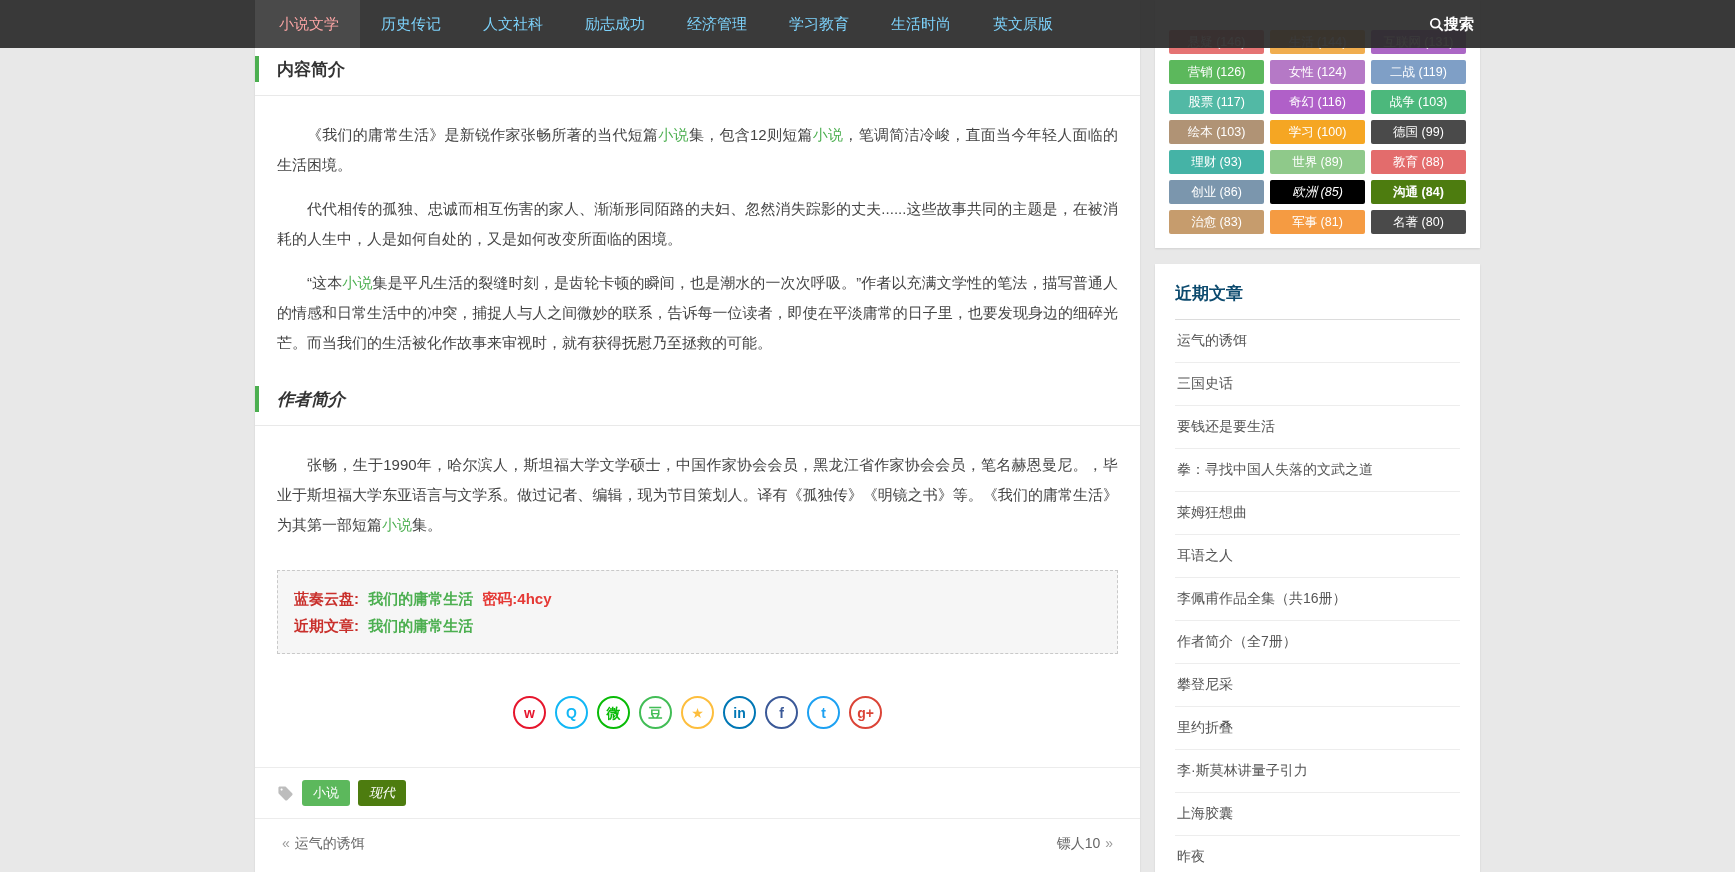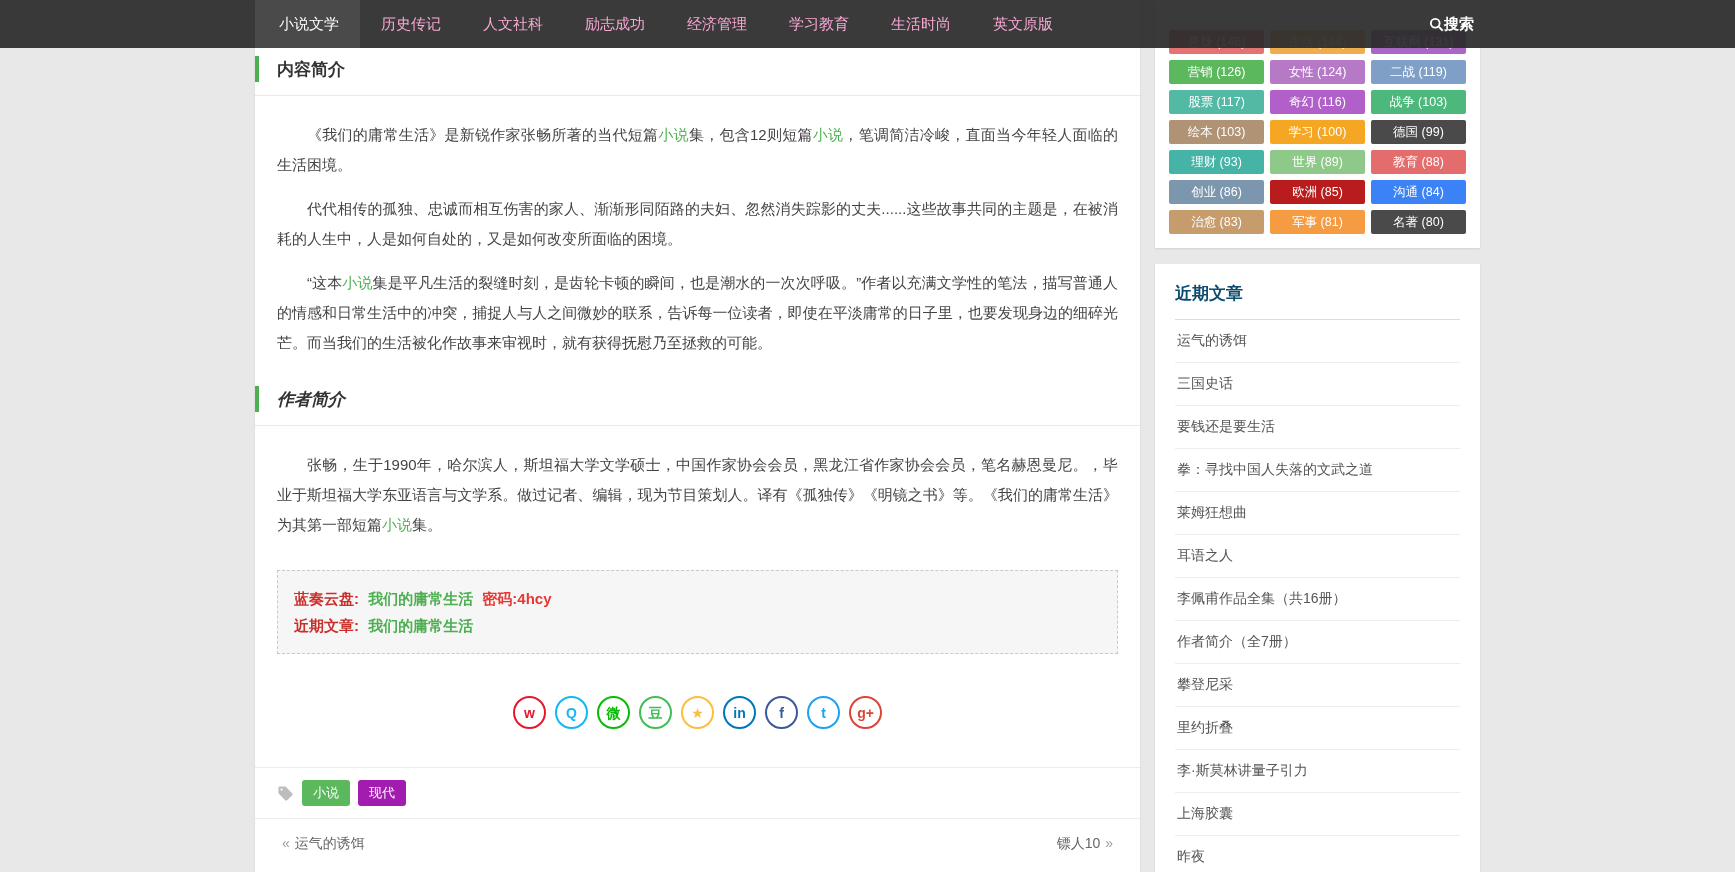--- a/index.html
+++ b/index.html
@@ -15,24 +15,24 @@
   .topnav {
     position: fixed; top: 0; left: 0; width: 100%; height: 48px;
     background: rgba(43,43,43,0.93); z-index: 100;
   }
   .nav-inner {
     width: 1225px; height: 100%; margin: 0 auto;
     display: flex; justify-content: space-between; align-items: center;
   }
   .nav-menu { display: flex; list-style: none; margin: 0; padding: 0; height: 100%; }
   .nav-item {
-    line-height: 48px; padding: 0 21px; color: #f9a8d4; font-size: 15px; cursor: pointer;
+    line-height: 48px; padding: 0 21px; color: #7dd3fc; font-size: 15px; cursor: pointer;
     white-space: nowrap;
   }
-  .nav-item.active { background: #4a4a4a; color: #ffffff; padding-left: 24px; }
+  .nav-item.active { background: #4a4a4a; color: #fca5a5; padding-left: 24px; }
   .nav-search {
     display: flex; align-items: center; gap: 0; color: #fff;
     font-size: 15px; font-weight: bold; cursor: pointer; height: 100%; padding: 0 6px;
   }
 
   
   .container {
     width: 1225px; margin: 0 auto;
     display: flex; gap: 15px; align-items: flex-start;
   }
@@ -177,21 +177,21 @@
         <a class="share-icon" style="color: rgb(219, 68, 55); border-color: rgb(219, 68, 55);">g+</a>
       </div>
 
       <div class="post-tags-row">
         <span style="display:flex;">
           <svg width="17" height="17" viewBox="0 0 24 24">
             <path d="M21.4 11.6l-9-9C12 2.2 11.5 2 11 2H4c-1.1 0-2 .9-2 2v7c0 .5.2 1 .6 1.4l9 9c.8.8 2 .8 2.8 0l7-7c.8-.8.8-2 0-2.8zM6.5 8C5.7 8 5 7.3 5 6.5S5.7 5 6.5 5 8 5.7 8 6.5 7.3 8 6.5 8z" fill="#bdbdbd"></path>
           </svg>
         </span>
         <a class="post-tag" style="background: rgb(92, 184, 92);">小说</a>
-        <a class="post-tag" style="background: #a21caf;">现代</a>
+        <a class="post-tag" style="background: #4d7c0f; font-style: italic;">现代</a>
       </div>
 
       <div class="post-nav">
         <a><span class="arrow">«</span><span>运气的诱饵</span></a>
         <a><span>镖人10</span><span class="arrow">»</span></a>
       </div>
     </article>
 
   </main>
 
@@ -207,22 +207,22 @@
       <a class="cloud-tag" style="background: rgb(82, 185, 165);">股票 (117)</a>
       <a class="cloud-tag" style="background: rgb(176, 96, 200);">奇幻 (116)</a>
       <a class="cloud-tag" style="background: rgb(76, 184, 124);">战争 (103)</a>
       <a class="cloud-tag" style="background: rgb(176, 147, 117);">绘本 (103)</a>
       <a class="cloud-tag" style="background: rgb(245, 166, 35);">学习 (100)</a>
       <a class="cloud-tag" style="background: rgb(74, 74, 74);">德国 (99)</a>
       <a class="cloud-tag" style="background: rgb(69, 179, 166);">理财 (93)</a>
       <a class="cloud-tag" style="background: rgb(143, 201, 138);">世界 (89)</a>
       <a class="cloud-tag" style="background: rgb(227, 108, 108);">教育 (88)</a>
       <a class="cloud-tag" style="background: rgb(123, 150, 173);">创业 (86)</a>
-      <a class="cloud-tag" style="background: #b91c1c;">欧洲 (85)</a>
-      <a class="cloud-tag" style="background: #3b82f6;">沟通 (84)</a>
+      <a class="cloud-tag" style="background: #000000; font-style: italic;">欧洲 (85)</a>
+      <a class="cloud-tag" style="background: #4d7c0f; font-weight: bold;">沟通 (84)</a>
       <a class="cloud-tag" style="background: rgb(198, 156, 109);">治愈 (83)</a>
       <a class="cloud-tag" style="background: rgb(245, 155, 66);">军事 (81)</a>
       <a class="cloud-tag" style="background: rgb(74, 74, 74);">名著 (80)</a>
     </div>
 
     <div class="card recent-card">
       <h3 class="recent-title">近期文章</h3>
       <a class="recent-item">运气的诱饵</a>
       <a class="recent-item">三国史话</a>
       <a class="recent-item">要钱还是要生活</a>

